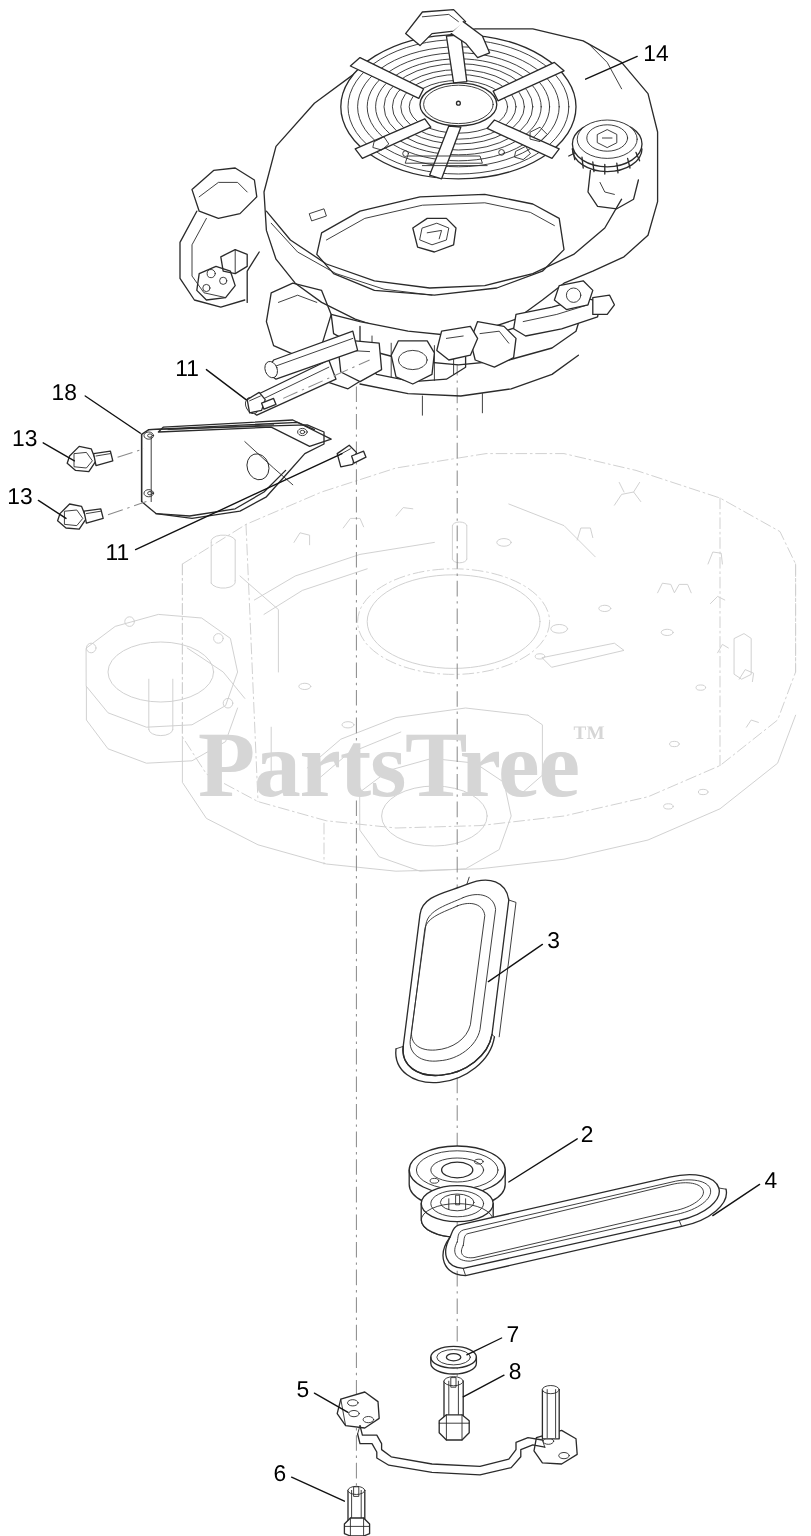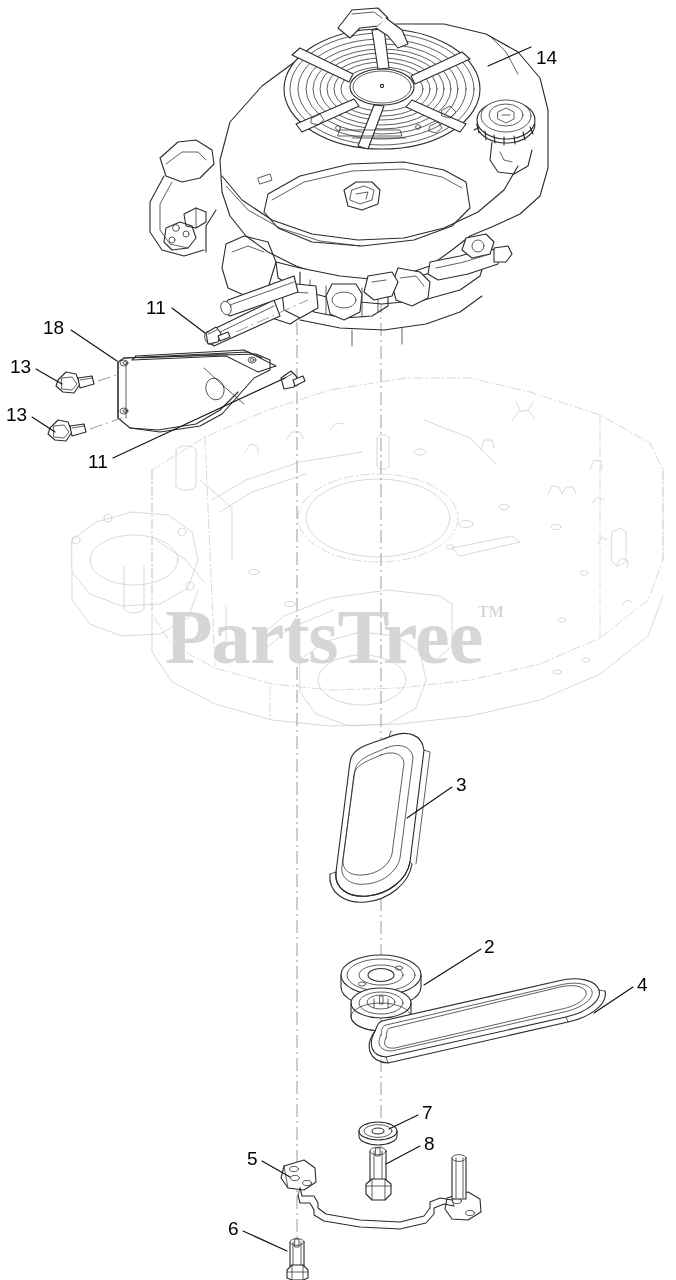--- a/index.html
+++ b/index.html
@@ -445,21 +445,21 @@
     <path class="leader" d="M420,1146 L386,1164"></path>
     <path class="leader" d="M262,1161 L290,1177"></path>
     <path class="leader" d="M243,1231 L287,1251"></path>
   </g>
 </svg>
 
 <div class="wm" id="watermark-text">PartsTree</div>
 <div class="wm" id="watermark-tm">TM</div>
 
 <div id="callout-layer">
-      <div class="calloutnum" style="left: 536px; top: 48px;">14</div>
+      <div class="calloutnum" style="left: 536px; top: 36px;">14</div>
       <div class="calloutnum" style="left: 146px; top: 298px;">11</div>
       <div class="calloutnum" style="left: 43px; top: 318px;">18</div>
       <div class="calloutnum" style="left: 10px; top: 357px;">13</div>
       <div class="calloutnum" style="left: 6px; top: 405px;">13</div>
       <div class="calloutnum" style="left: 88px; top: 452px;">11</div>
       <div class="calloutnum" style="left: 456px; top: 775px;">3</div>
       <div class="calloutnum" style="left: 484px; top: 937px;">2</div>
       <div class="calloutnum" style="left: 637px; top: 975px;">4</div>
       <div class="calloutnum" style="left: 422px; top: 1103px;">7</div>
       <div class="calloutnum" style="left: 424px; top: 1134px;">8</div>

